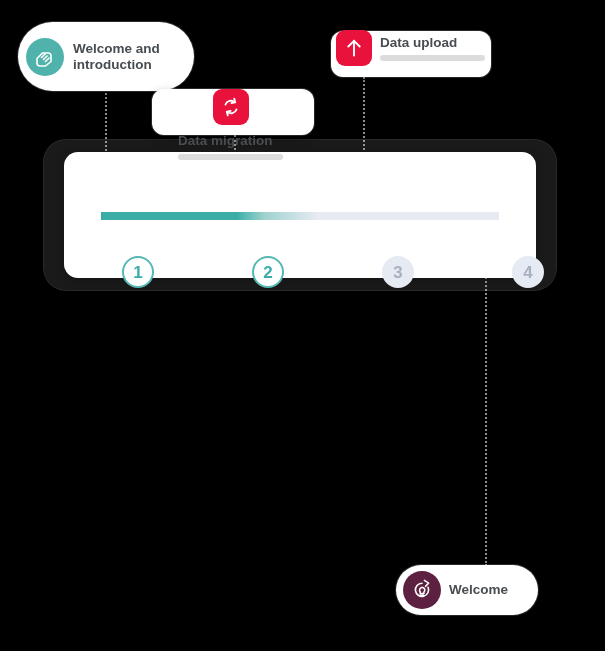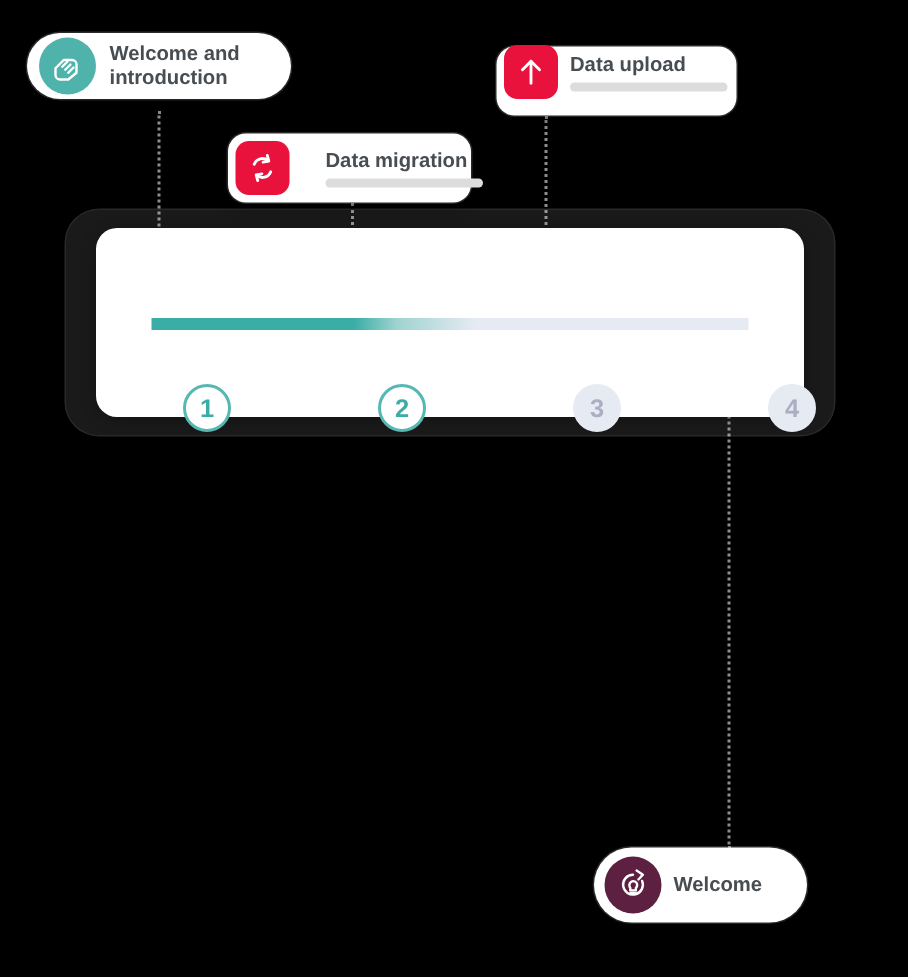--- a/index.html
+++ b/index.html
@@ -113,21 +113,21 @@
     color: #484d52;
     font-weight: bold;
     font-size: 13.5px;
     line-height: 1.15;
     white-space: pre-line;
   }
 
   
   #welcome-card {
     left: 18px; top: 22px;
-    width: 176px; height: 44px;
+    width: 176px; height: 69px;
     padding: 0 14px 0 8px;
     box-sizing: border-box;
     gap: 9px;
   }
   .icon-circle {
     width: 38px; height: 38px;
     border-radius: 50%;
     flex: 0 0 auto;
     display: flex; align-items: center; justify-content: center;
   }
@@ -137,21 +137,22 @@
     flex: 0 0 auto;
     display: flex; align-items: center; justify-content: center;
   }
 
   
   #migration-card {
     left: 152px; top: 89px;
     width: 162px; height: 46px;
     padding: 0 10px 0 5px;
     box-sizing: border-box;
-    gap: 24px;
+    gap: 8px;
+    flex-direction: column;
   }
   
   #upload-card {
     left: 331px; top: 31px;
     width: 160px; height: 46px;
     padding: 0 10px 12px 5px;
     box-sizing: border-box;
     gap: 8px;
   }
   .card-body { display: flex; flex-direction: column; gap: 5px; }

